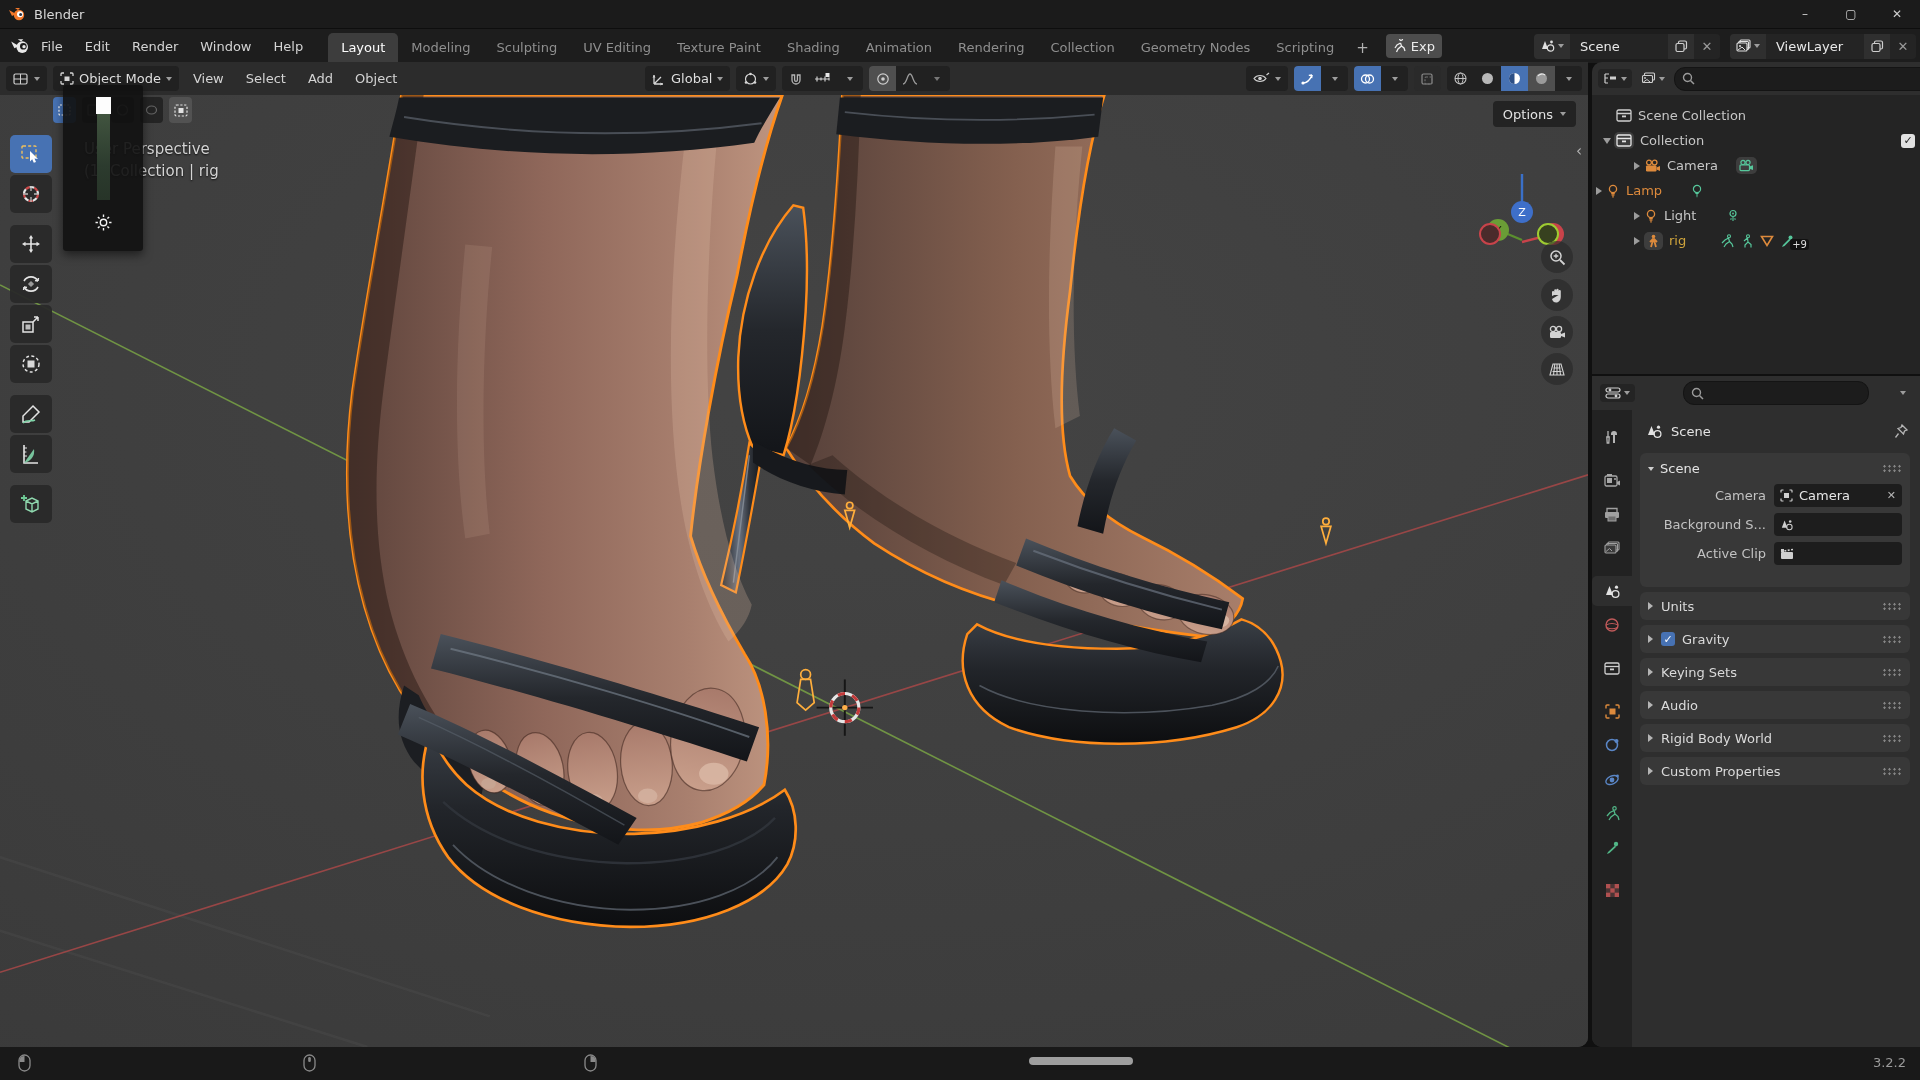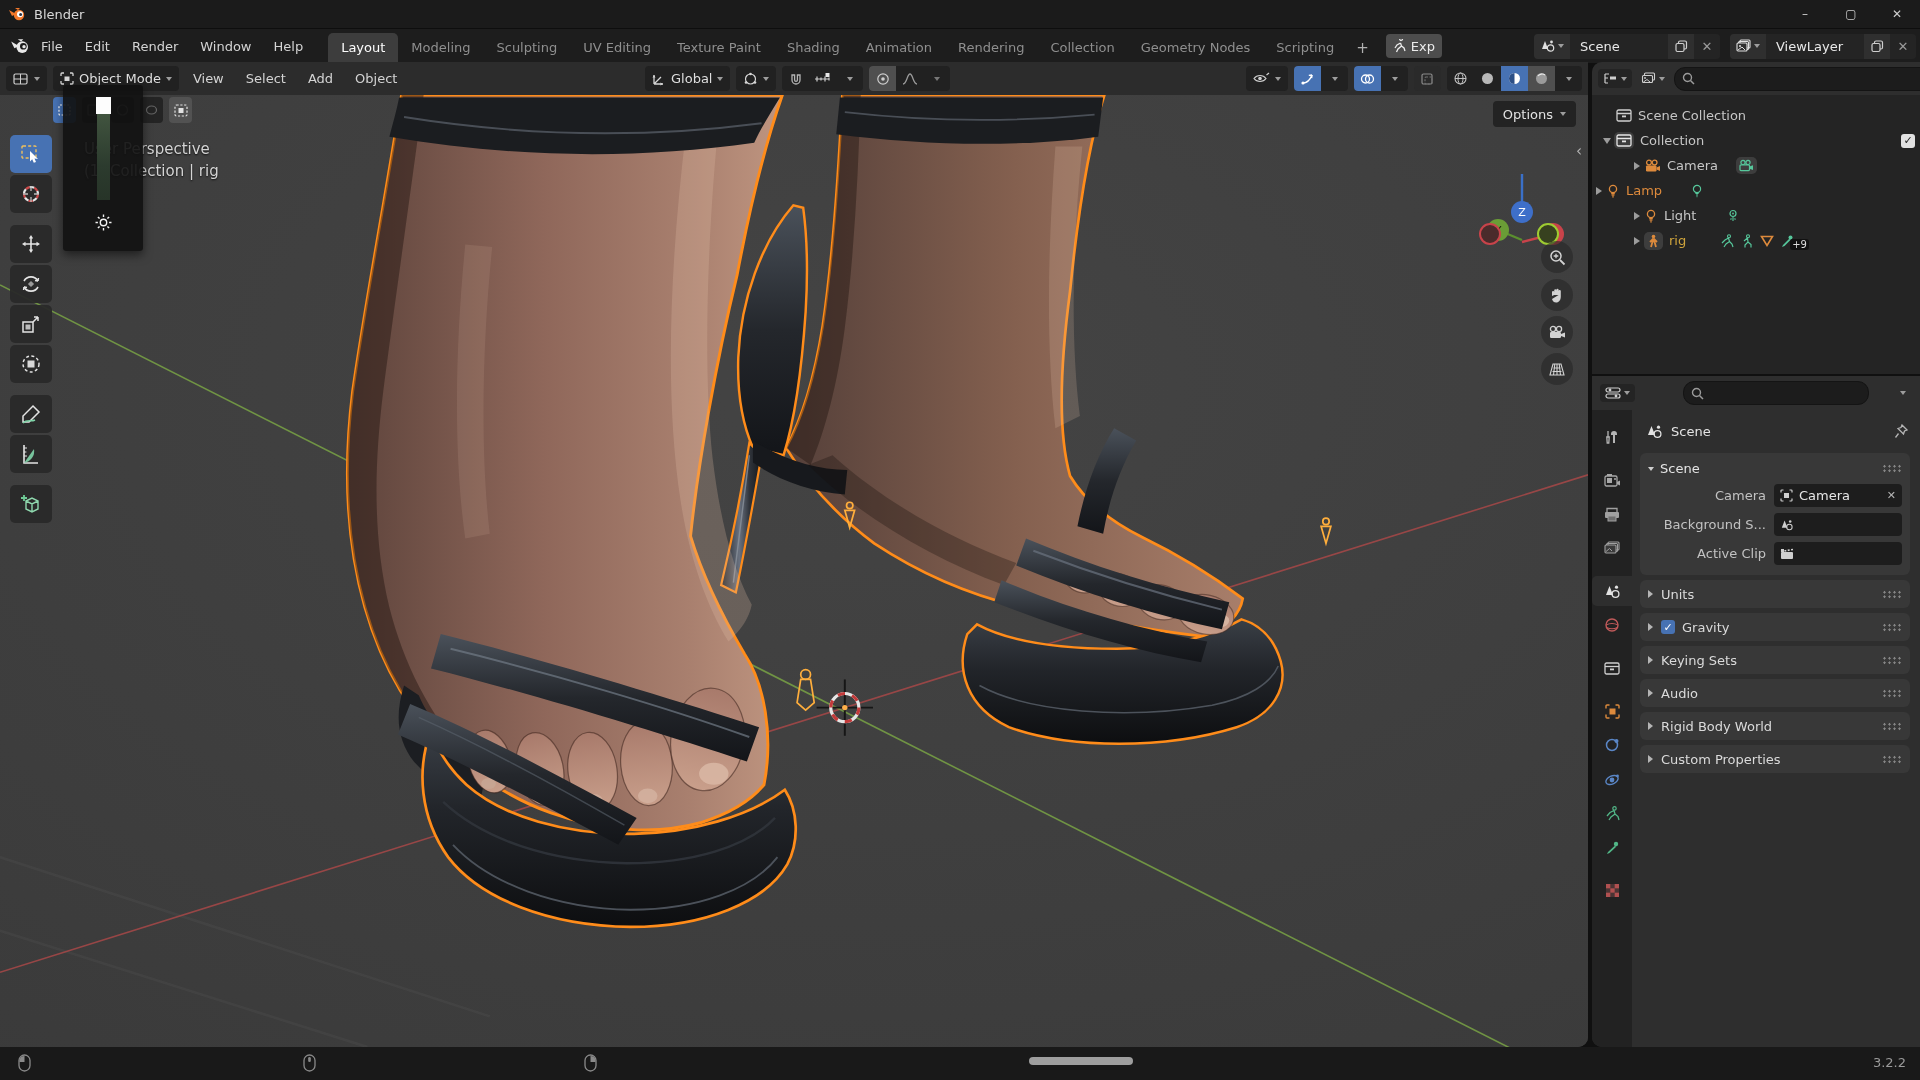--- a/index.html
+++ b/index.html
@@ -1014,21 +1014,21 @@
           <div class="ffield">
             <span>
                 <svg width="14" height="12" viewBox="0 0 17 15">
                   <path d="M5.5 2 L9 11 H2 Z" fill="#cfcfcf"></path>
                   <circle cx="11.5" cy="10" r="3.4" fill="none" stroke="#cfcfcf" stroke-width="1.3"></circle>
                   <circle cx="12.5" cy="3.2" r="1.6" fill="#cfcfcf"></circle>
                 </svg>
               </span>
           </div>
         </div>
-        <div class="frow" style="margin-bottom:0">
+        <div class="frow" style="margin-bottom:12px">
           <span class="flabel">Active Clip</span>
           <div class="ffield">
             <span>
                 <svg width="14" height="12" viewBox="0 0 14 12">
                   <rect x="1" y="4" width="12" height="7" rx="1" fill="#cfcfcf"></rect>
                   <path d="M1 3.5 L13 1.5" stroke="#cfcfcf" stroke-width="1.6" stroke-dasharray="2 1.4"></path>
                   <rect x="1" y="1" width="3" height="3" fill="#cfcfcf"></rect>
                 </svg>
               </span>
           </div>

